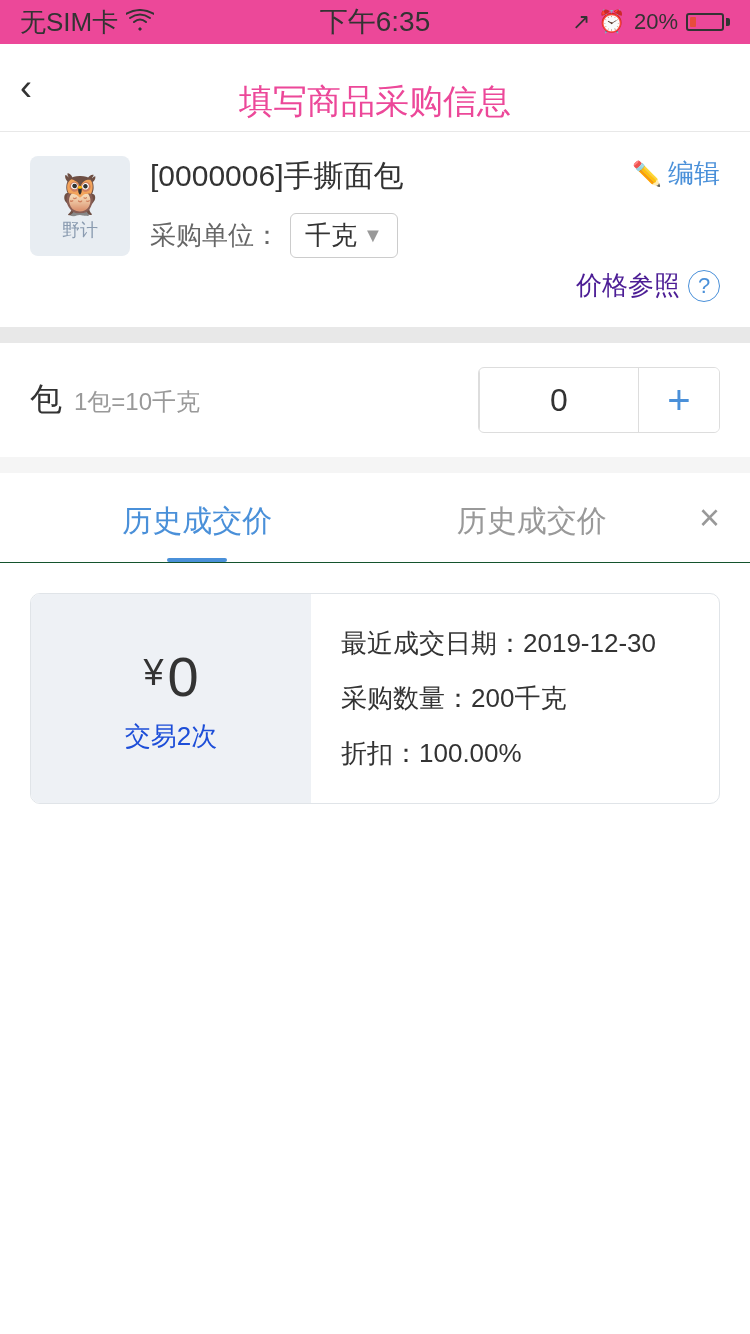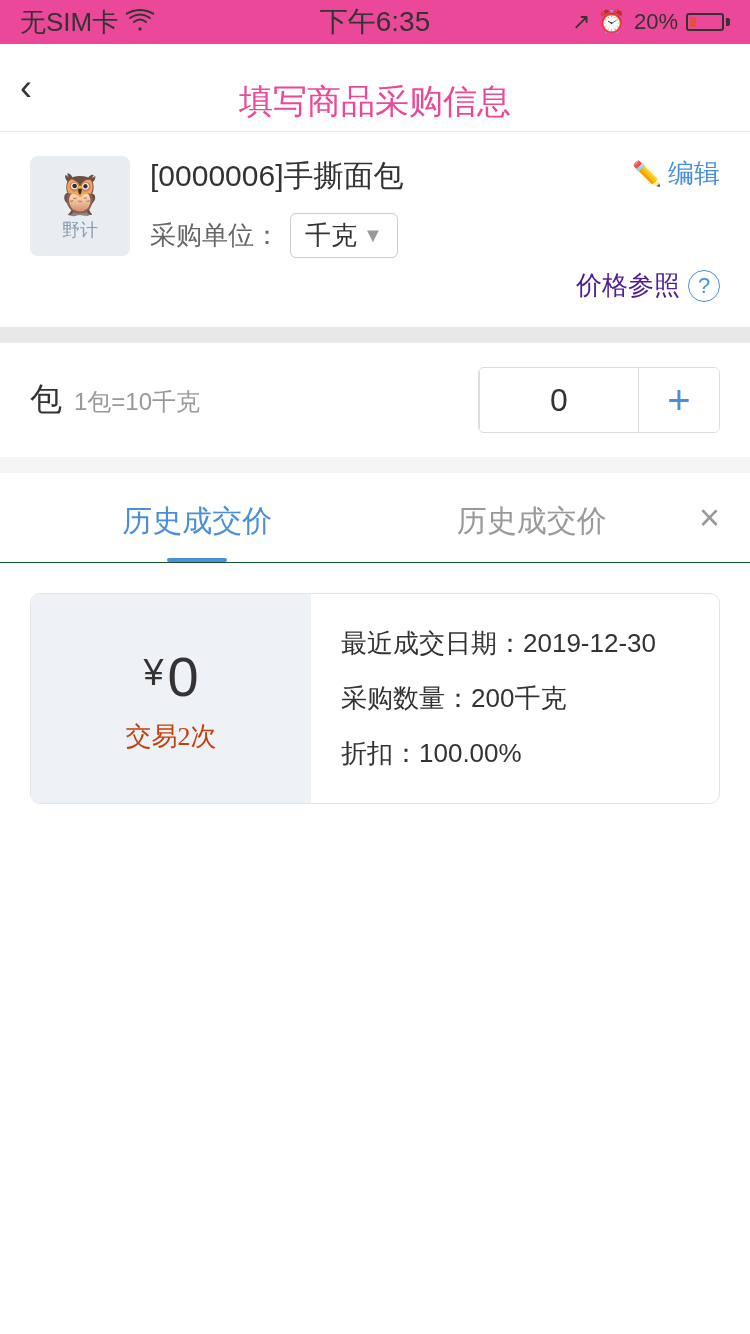--- a/index.html
+++ b/index.html
@@ -333,23 +333,22 @@
       display: flex;
       align-items: flex-start;
       gap: 4px;
     }
     .currency-symbol {
       font-size: 36px;
       margin-top: 8px;
     }
     .transaction-count {
       font-size: 26px;
-      color: #c2410c;
+      color: #1d4ed8;
       margin-top: 10px;
-      font-family: Liberation Serif, serif;
     }
     .transaction-right {
       flex: 1;
       padding: 30px 30px;
       display: flex;
       flex-direction: column;
       gap: 16px;
       justify-content: center;
     }
     .transaction-detail-row {

